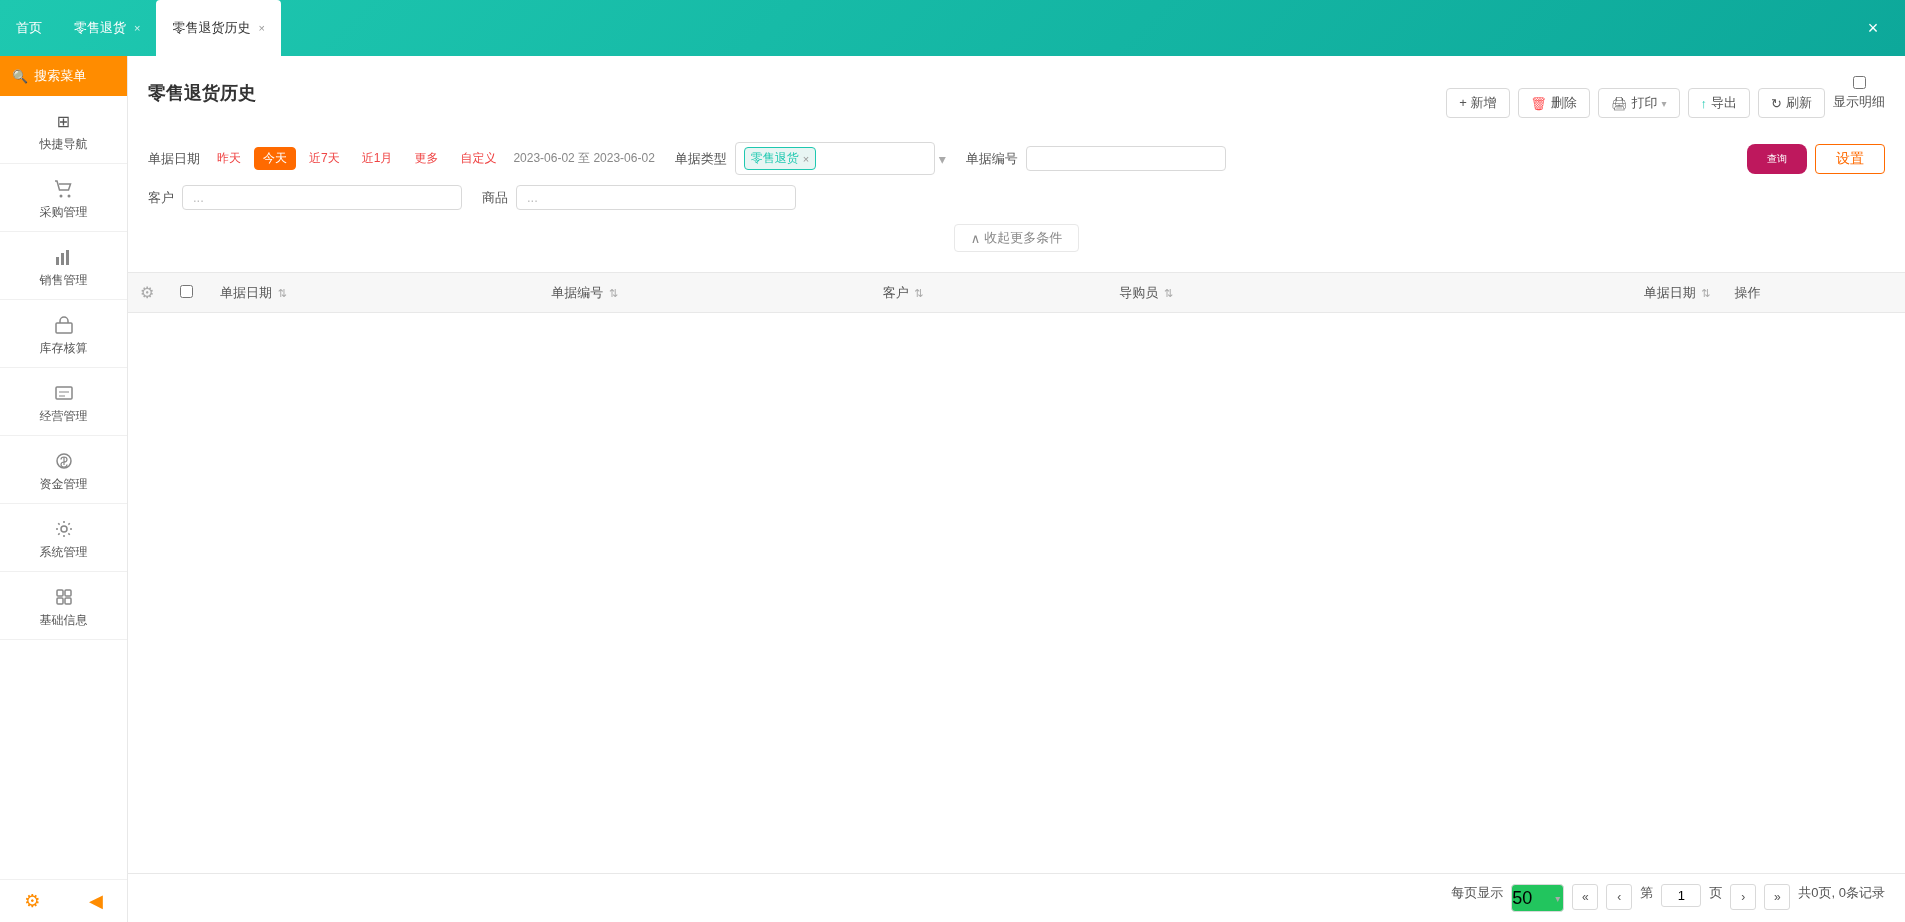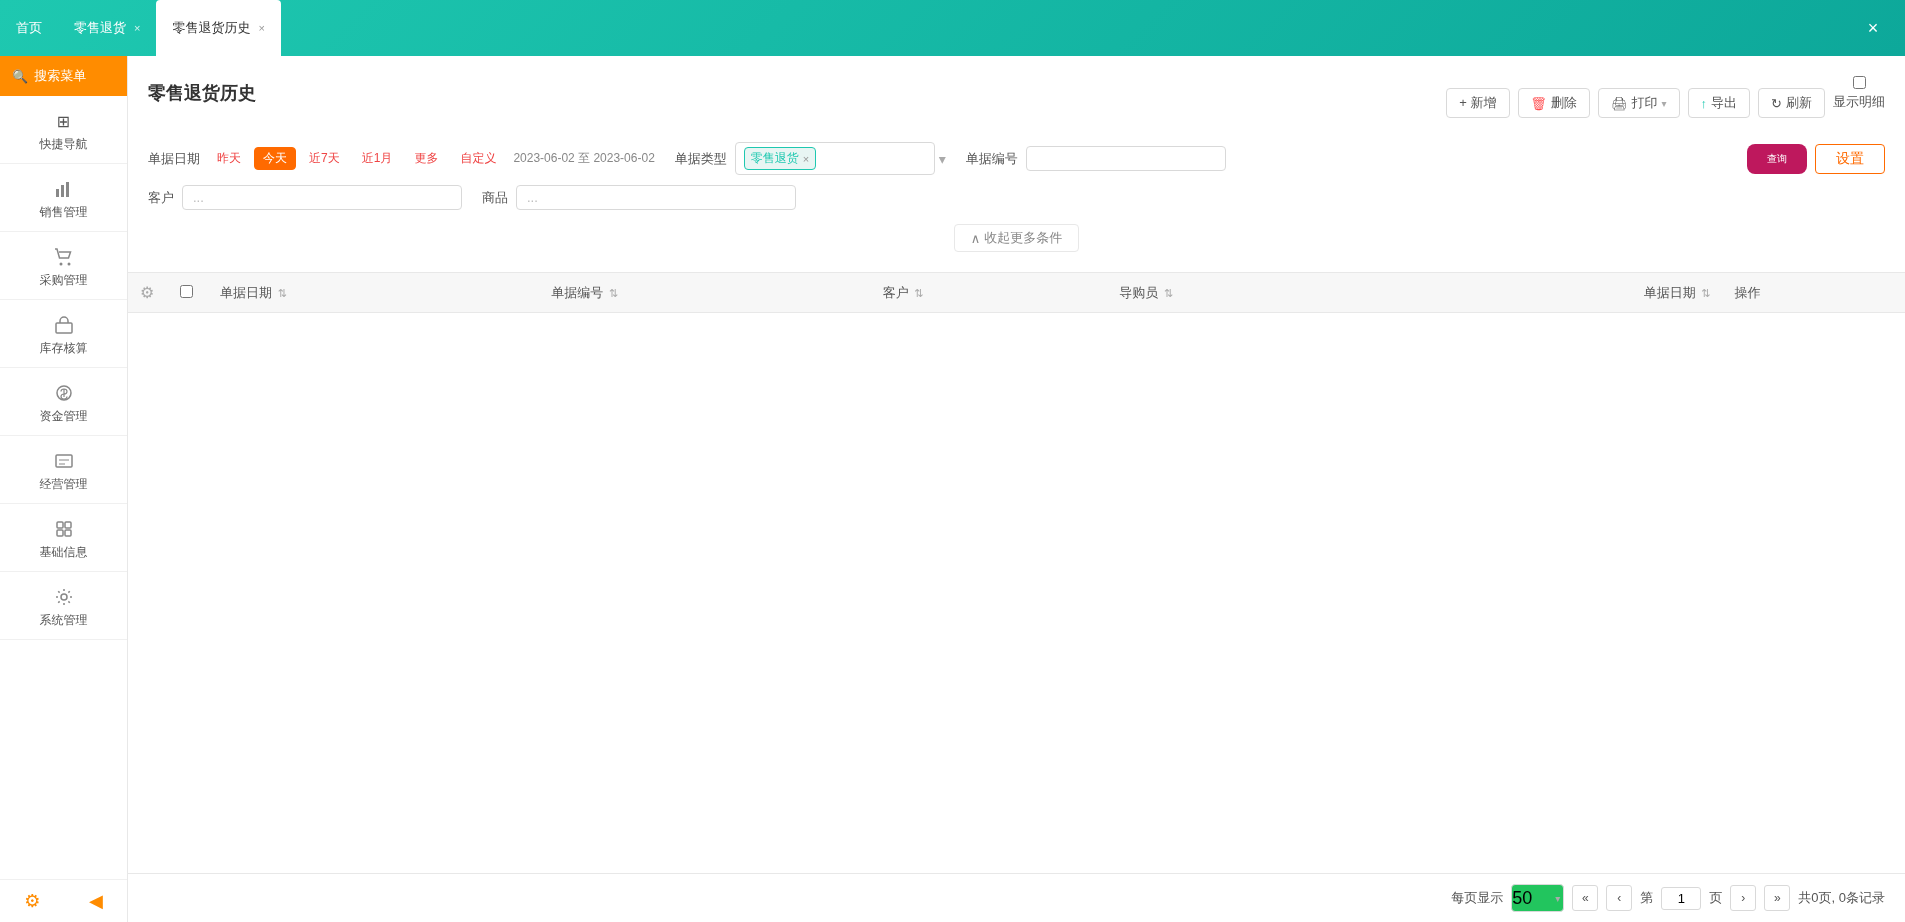--- a/index.html
+++ b/index.html
@@ -308,21 +308,21 @@
       height: 100px;
       margin-bottom: 16px;
     }
 
     
     .pagination-bar {
       background: #fff;
       border-top: 1px solid #e8e8e8;
       padding: 10px 20px;
       display: flex;
-      align-items: center;
+      align-items: flex-start;
       justify-content: flex-end;
       gap: 8px;
       font-size: 13px;
       color: #555;
       flex-shrink: 0;
     }
     .page-size-select {
       border: 1px solid #d9d9d9;
       border-radius: 4px;
       padding: 3px 20px 3px 0;
@@ -401,87 +401,87 @@
 <div class="main-layout">
 
   <div class="sidebar">
     <div class="sidebar-search">
       <span>🔍</span>
       <span>搜索菜单</span>
     </div>
     <div class="sidebar-item">
       <span class="icon">⊞</span>
       <span class="label">快捷导航</span>
+    </div>
+    <div class="sidebar-item">
+      <span class="icon">
+        <svg width="20" height="20" viewBox="0 0 20 20" fill="none">
+          <circle cx="7" cy="17" r="1.5" fill="#888"></circle>
+          <circle cx="15" cy="17" r="1.5" fill="#888"></circle>
+          <path d="M1 2h2l2.5 9h9l2-6H5" stroke="#888" stroke-width="1.5" fill="none"></path>
+        </svg>
+      </span>
+      <span class="label">采购管理</span>
     </div>
     <div class="sidebar-item">
       <span class="icon">
         <svg width="20" height="20" viewBox="0 0 20 20" fill="none">
           <rect x="2" y="10" width="3" height="8" fill="#888"></rect>
           <rect x="7" y="6" width="3" height="12" fill="#888"></rect>
           <rect x="12" y="3" width="3" height="15" fill="#888"></rect>
         </svg>
       </span>
       <span class="label">销售管理</span>
     </div>
     <div class="sidebar-item">
       <span class="icon">
         <svg width="20" height="20" viewBox="0 0 20 20" fill="none">
-          <circle cx="7" cy="17" r="1.5" fill="#888"></circle>
-          <circle cx="15" cy="17" r="1.5" fill="#888"></circle>
-          <path d="M1 2h2l2.5 9h9l2-6H5" stroke="#888" stroke-width="1.5" fill="none"></path>
-        </svg>
-      </span>
-      <span class="label">采购管理</span>
-    </div>
-    <div class="sidebar-item">
-      <span class="icon">
-        <svg width="20" height="20" viewBox="0 0 20 20" fill="none">
           <rect x="2" y="8" width="16" height="10" rx="1" stroke="#888" stroke-width="1.5" fill="none"></rect>
           <path d="M6 8V6a4 4 0 018 0v2" stroke="#888" stroke-width="1.5" fill="none"></path>
         </svg>
       </span>
       <span class="label">库存核算</span>
+    </div>
+    <div class="sidebar-item">
+      <span class="icon">
+        <svg width="20" height="20" viewBox="0 0 20 20" fill="none">
+          <rect x="2" y="4" width="16" height="12" rx="1" stroke="#888" stroke-width="1.5" fill="none"></rect>
+          <path d="M5 9h10M5 13h6" stroke="#888" stroke-width="1.2"></path>
+        </svg>
+      </span>
+      <span class="label">经营管理</span>
     </div>
     <div class="sidebar-item">
       <span class="icon">
         <svg width="20" height="20" viewBox="0 0 20 20" fill="none">
           <rect x="3" y="3" width="14" height="14" rx="7" stroke="#888" stroke-width="1.5" fill="none"></rect>
           <path d="M10 6v8M7 8.5c0-1.4 1.3-2.5 3-2.5s3 1.1 3 2.5-1.3 2.5-3 2.5-3 1.1-3 2.5 1.3 2.5 3 2.5 3-1.1 3-2.5" stroke="#888" stroke-width="1.2"></path>
         </svg>
       </span>
       <span class="label">资金管理</span>
     </div>
     <div class="sidebar-item">
       <span class="icon">
         <svg width="20" height="20" viewBox="0 0 20 20" fill="none">
-          <rect x="2" y="4" width="16" height="12" rx="1" stroke="#888" stroke-width="1.5" fill="none"></rect>
-          <path d="M5 9h10M5 13h6" stroke="#888" stroke-width="1.2"></path>
+          <circle cx="10" cy="10" r="3" stroke="#888" stroke-width="1.5" fill="none"></circle>
+          <path d="M10 2v2M10 16v2M2 10h2M16 10h2M4.22 4.22l1.42 1.42M14.36 14.36l1.42 1.42M4.22 15.78l1.42-1.42M14.36 5.64l1.42-1.42" stroke="#888" stroke-width="1.5"></path>
         </svg>
       </span>
-      <span class="label">经营管理</span>
+      <span class="label">系统管理</span>
     </div>
     <div class="sidebar-item">
       <span class="icon">
         <svg width="20" height="20" viewBox="0 0 20 20" fill="none">
           <rect x="3" y="3" width="6" height="6" rx="1" stroke="#888" stroke-width="1.5" fill="none"></rect>
           <rect x="11" y="3" width="6" height="6" rx="1" stroke="#888" stroke-width="1.5" fill="none"></rect>
           <rect x="3" y="11" width="6" height="6" rx="1" stroke="#888" stroke-width="1.5" fill="none"></rect>
           <rect x="11" y="11" width="6" height="6" rx="1" stroke="#888" stroke-width="1.5" fill="none"></rect>
         </svg>
       </span>
       <span class="label">基础信息</span>
-    </div>
-    <div class="sidebar-item">
-      <span class="icon">
-        <svg width="20" height="20" viewBox="0 0 20 20" fill="none">
-          <circle cx="10" cy="10" r="3" stroke="#888" stroke-width="1.5" fill="none"></circle>
-          <path d="M10 2v2M10 16v2M2 10h2M16 10h2M4.22 4.22l1.42 1.42M14.36 14.36l1.42 1.42M4.22 15.78l1.42-1.42M14.36 5.64l1.42-1.42" stroke="#888" stroke-width="1.5"></path>
-        </svg>
-      </span>
-      <span class="label">系统管理</span>
     </div>
     <div class="sidebar-bottom">
       <span class="icon-btn">⚙</span>
       <span class="icon-btn">◀</span>
     </div>
   </div>
 
   <div class="content-area">
 
     <div class="page-header">

